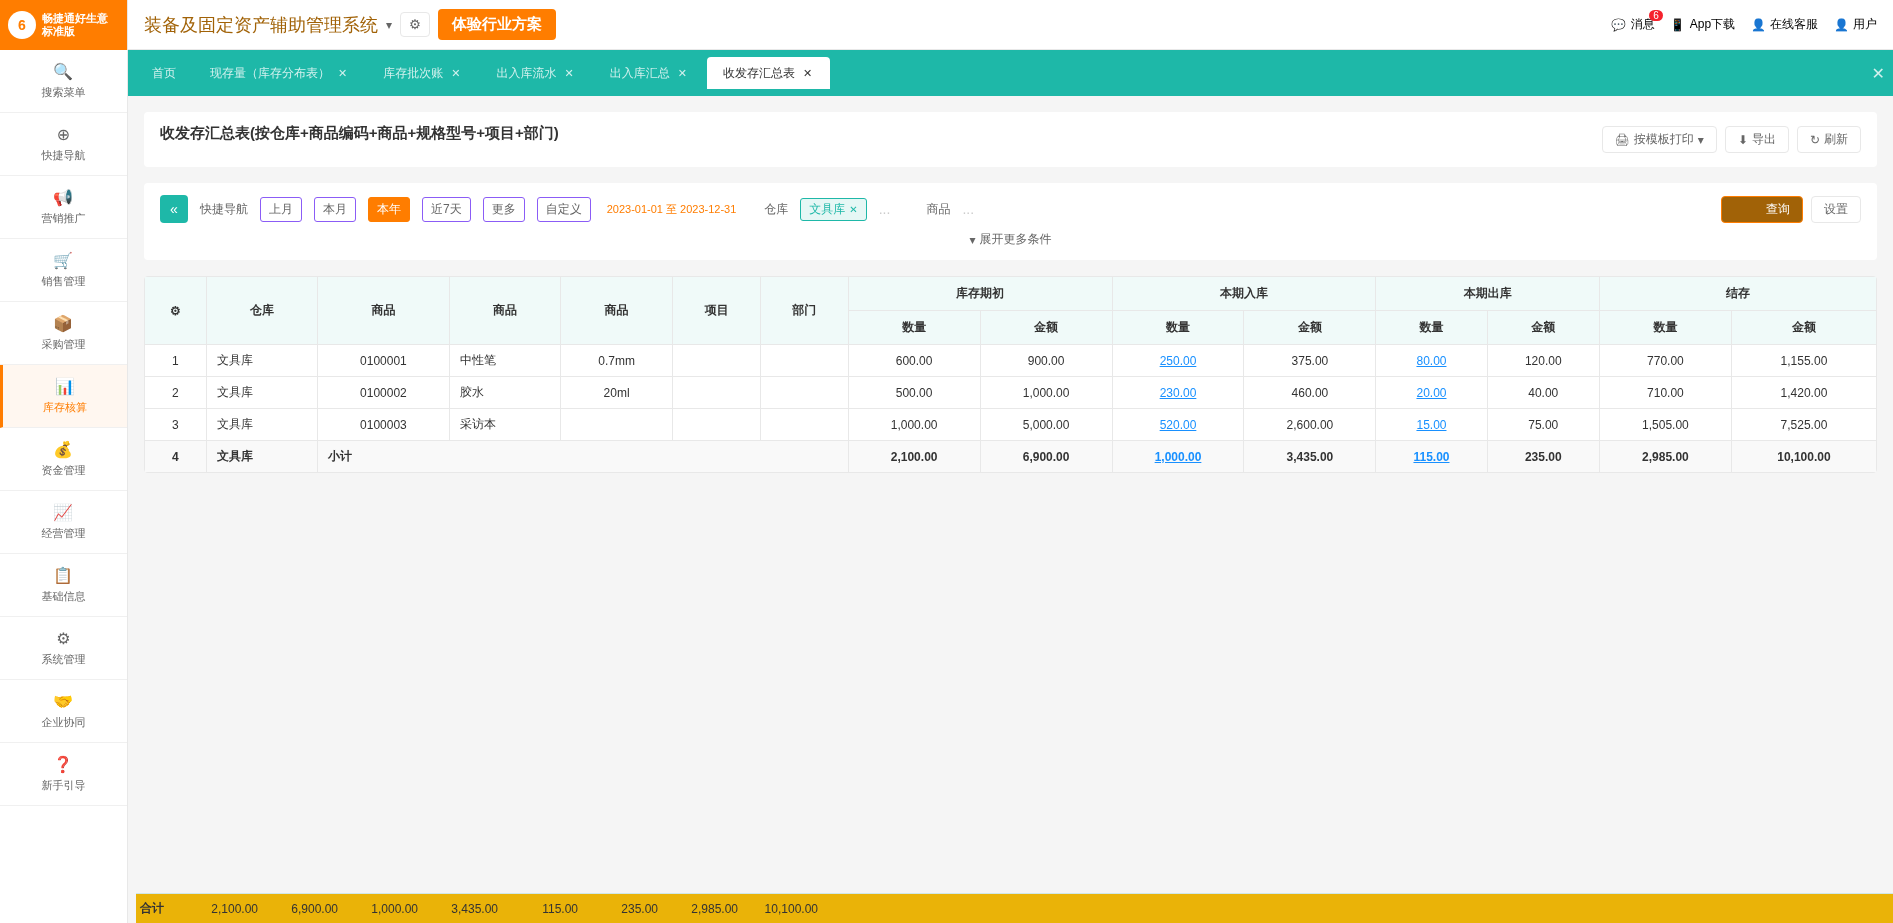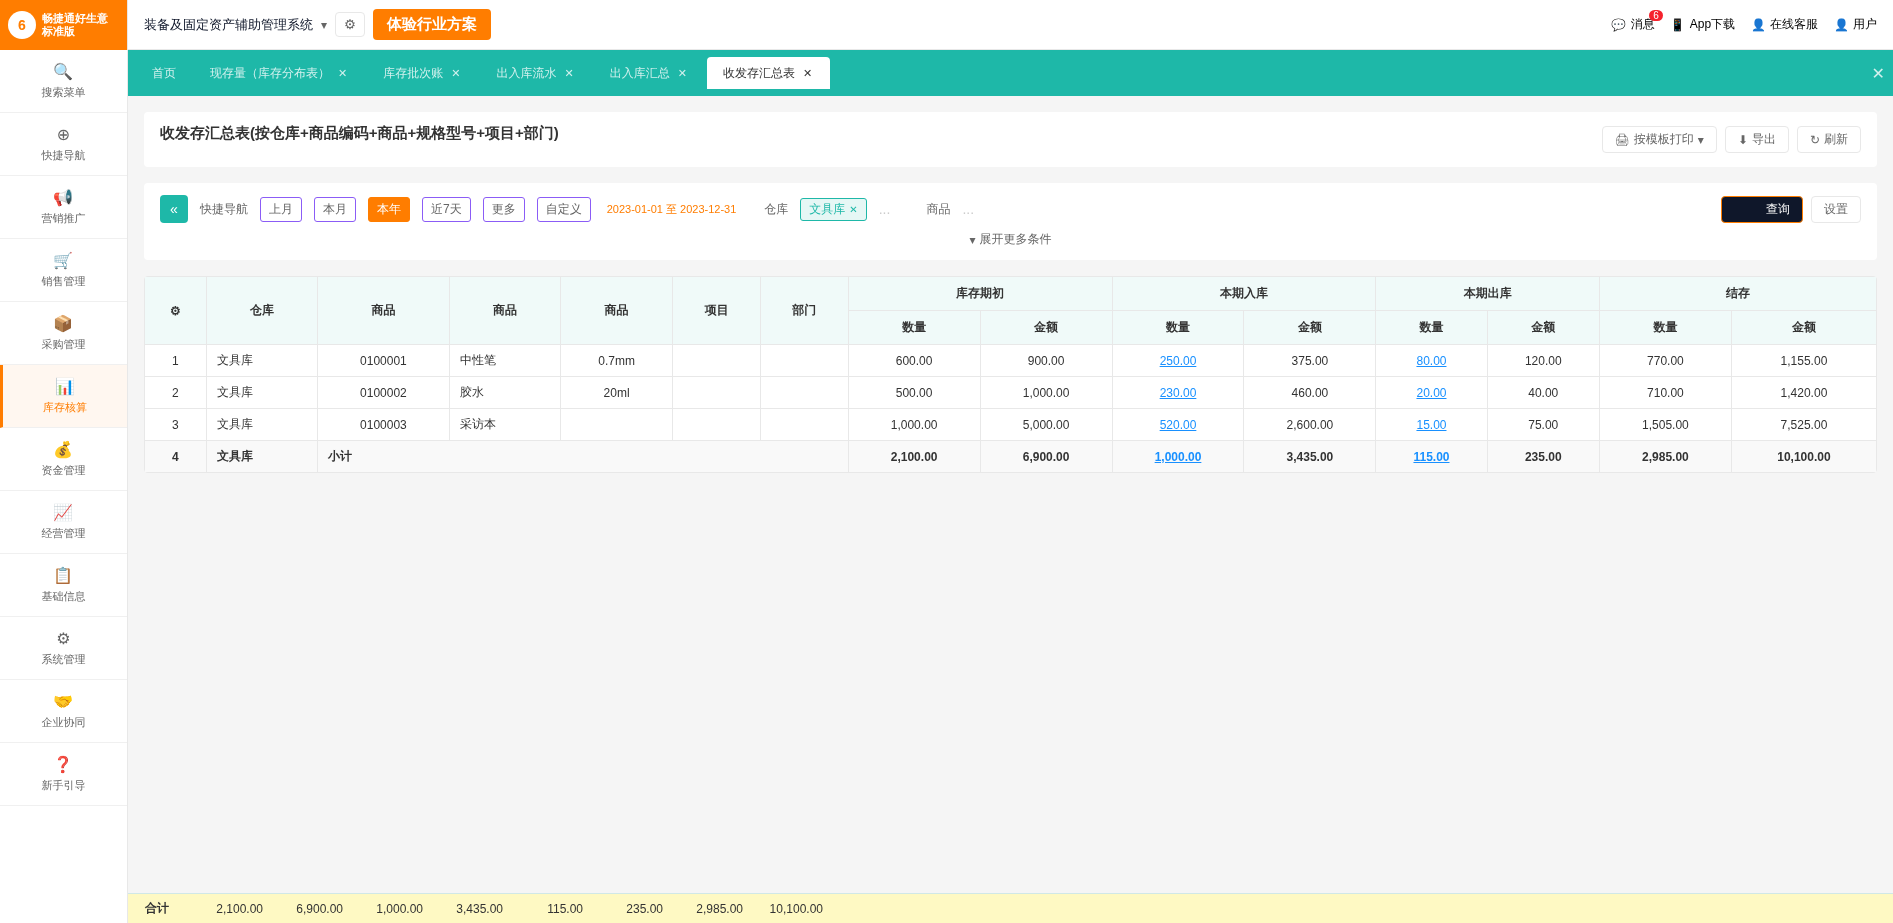--- a/index.html
+++ b/index.html
@@ -16,21 +16,21 @@
     .sidebar-item .icon { font-size: 16px; }
     .sidebar-item .label { font-size: 11px; }
     .sidebar-search { display: flex; flex-direction: column; align-items: center; padding: 12px 0; cursor: pointer; color: #666; gap: 4px; }
 
     
     .main { flex: 1; display: flex; flex-direction: column; overflow: hidden; }
 
     
     .topbar { background: #fff; height: 50px; display: flex; align-items: center; padding: 0 16px; border-bottom: 1px solid #e8e8e8; justify-content: space-between; }
     .topbar-left { display: flex; align-items: center; gap: 8px; }
-    .topbar-title { font-size: 13px; color: #0f172a; }
+    .topbar-title { font-size: 18px; color: #a16207; }
     .topbar-dropdown { font-size: 12px; color: #666; }
     .topbar-right { display: flex; align-items: center; gap: 16px; }
     .topbar-btn { background: #ff7d00; color: white; border: none; padding: 6px 14px; border-radius: 4px; cursor: pointer; font-size: 15px; font-weight: bold; }
     .topbar-icon-item { display: flex; align-items: center; gap: 4px; position: relative; }
     .badge { background: #f5222d; color: white; border-radius: 8px; padding: 0 4px; font-size: 10px; position: absolute; top: -6px; right: -8px; }
     .settings-btn { background: none; border: 1px solid #e8e8e8; border-radius: 4px; padding: 4px 8px; cursor: pointer; color: #666; display: flex; align-items: center; }
 
     
     .tabbar { background: #1eb8a8; display: flex; align-items: center; padding: 0 8px; height: 46px; gap: 2px; }
     .tab { padding: 0 16px; height: 32px; display: flex; align-items: center; gap: 6px; cursor: pointer; color: rgba(255,255,255,0.8); font-size: 12px; border-radius: 4px 4px 0 0; }
@@ -53,36 +53,36 @@
     .date-btn { padding: 3px 8px; border-radius: 3px; border: 1px solid #8b5cf6; background: none; cursor: pointer; color: #666; font-size: 12px; }
     .date-btn.active { background: #ff7d00; color: white; border-color: #ff7d00; text-align: center; }
     .date-range { color: #ff7d00; font-size: 11px; margin-left: 4px; }
     .warehouse-label { color: #666; font-size: 12px; margin-left: 16px; }
     .warehouse-tag { background: #e6f7f5; color: #1eb8a8; border: 1px solid #1eb8a8; padding: 2px 8px; border-radius: 3px; font-size: 12px; display: flex; align-items: center; gap: 4px; }
     .warehouse-tag-close { cursor: pointer; color: #1eb8a8; font-size: 10px; }
     .goods-label { color: #666; font-size: 12px; margin-left: 24px; }
     .filter-ellipsis { color: #ccc; font-size: 14px; cursor: pointer; }
     .action-btn-group { margin-left: auto; display: flex; gap: 8px; }
     .action-btn { padding: 4px 12px; border-radius: 4px; border: 1px solid #e8e8e8; background: none; cursor: pointer; color: #666; font-size: 12px; display: flex; align-items: center; gap: 4px; }
-    .action-btn.primary { background: #0f172a; color: white; border-color: #ff7d00; padding-left: 44px; }
+    .action-btn.primary { background: #a16207; color: white; border-color: #ff7d00; padding-left: 44px; }
     .expand-row { display: flex; align-items: center; justify-content: center; margin-top: 8px; gap: 4px; color: #666; cursor: pointer; font-size: 12px; }
 
     
     .table-wrap { background: white; border-radius: 4px; overflow: hidden; }
     table { width: 100%; border-collapse: collapse; }
     thead tr { background: #f0faf9; }
     th { padding: 8px 10px; text-align: center; color: #333; font-size: 12px; font-weight: bold; border: 1px solid #e8e8e8; white-space: nowrap; }
     td { padding: 7px 10px; text-align: center; color: #333; font-size: 12px; border: 1px solid #e8e8e8; white-space: nowrap; }
     .td-left { text-align: left; }
     tr.subtotal { background: #f9f9f9; font-weight: bold; }
     tr.subtotal td { color: #333; font-weight: bold; }
     .link-val { color: #1890ff; text-decoration: underline; cursor: pointer; }
 
     
-    .bottom-bar { background: #fef9c3; border-top: 1px solid #d0e8e6; padding: 6px 17px; display: flex; align-items: center; }
+    .bottom-bar { background: #eab308; border-top: 1px solid #d0e8e6; padding: 6px 4px; display: flex; align-items: center; margin-left: 8px; }
     .bottom-total-label { font-size: 12px; color: #333; font-weight: bold; margin-right: 24px; }
     .bottom-values { display: flex; gap: 0; flex: 1; }
     .bottom-val { font-size: 12px; color: #333; text-align: right; min-width: 80px; padding: 0 10px; }
   </style>
 </head>
 <body>
 
 <div class="sidebar">
   <div class="sidebar-logo">
     <div class="sidebar-logo-icon">6</div>

